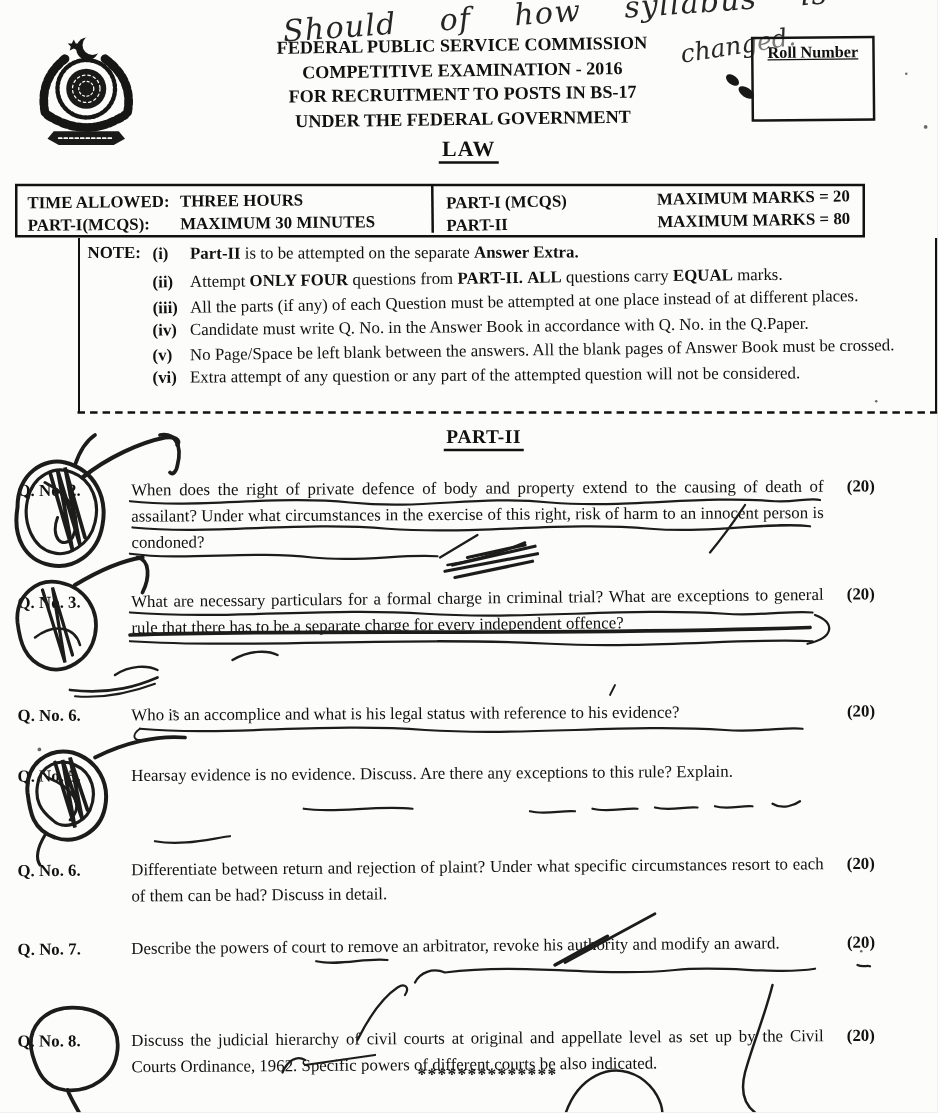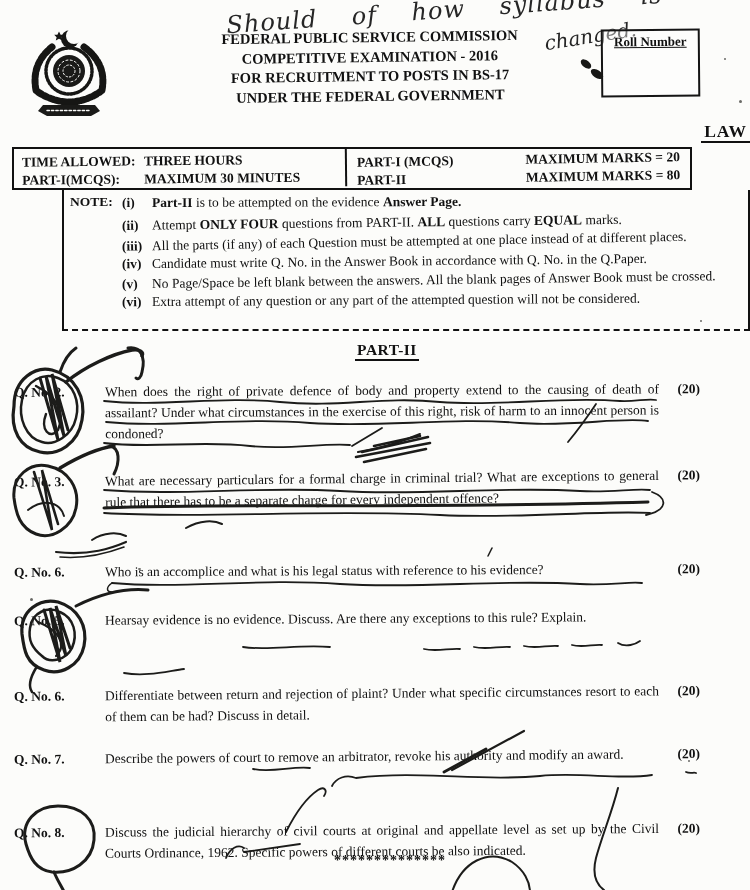--- a/index.html
+++ b/index.html
@@ -12,21 +12,21 @@
   
   .logo{position:absolute;left:23px;top:26px;}
   
   .title-block{position:absolute;left:170px;top:28px;width:400px;text-align:center;
         font-weight:bold;font-size:14.5px;line-height:19.5px;transform:rotate(-0.8deg);}
   
   .roll-box{position:absolute;left:601px;top:29px;width:95px;height:64px;border:2.5px solid #151515;
         text-align:center;transform:rotate(-0.5deg);background:rgba(255,255,255,0.4);}
   .roll-label{display:inline-block;margin-top:3px;font-weight:bold;font-size:13px;text-decoration:underline;}
   
-  .subject{position:absolute;top:109px;left:0;right:0;text-align:right;margin-top:12px;}
+  .subject{position:absolute;top:109px;left:0;right:0;text-align:center;}
   .subject span{font-weight:bold;font-size:17.5px;letter-spacing:1px;border-bottom:2.5px solid #111;padding:0 3px 0 3px;}
   
   .info-table{position:absolute;left:12px;top:147px;width:680px;height:43px;border:2px solid #111;
         display:flex;box-sizing:border-box;font-weight:bold;font-size:13.5px;}
   .it-left{width:333px;border-right:2px solid #111;padding:3px 0 0 8px;line-height:18px;transform:rotate(-0.6deg);box-sizing:border-box;}
   .it-left .lbl{display:inline-block;width:122px;}
   .it-right{flex:1;padding:2px 10px 0 10px;line-height:18px;transform:rotate(-1deg);}
   .it-row{display:flex;justify-content:space-between;}
   
   .note-box{position:absolute;left:28px;top:190px;width:688px;height:141px;border:2px solid #111;border-top:none;
@@ -122,22 +122,22 @@
       <div class="it-row">
           <span>PART-II</span>
           <span>MAXIMUM MARKS = 80</span>
         </div>
     </div>
   </div>
 
   <div class="note-box">
     <span class="note-label">NOTE:</span>
     <div class="note-items">
-      <div class="note-item"><span class="num">(i)</span><span><span style="font-weight: bold;">Part-II</span><span> is to be attempted on the evidence </span><span style="font-weight: bold;">Answer Page.</span></span></div>
-      <div class="note-item"><span class="num">(ii)</span><span><span>Attempt </span><span style="font-weight: bold;">ONLY FOUR</span><span> questions from </span><span style="font-weight: normal;">PART-II.</span><span> </span><span style="font-weight: bold;">ALL</span><span> questions carry </span><span style="font-weight: bold; text-align: center;">EQUAL</span><span> marks.</span></span></div>
+      <div class="note-item"><span class="num">(i)</span><span><span style="font-weight: bold;">Part-II</span><span> is to be attempted on the separate </span><span style="font-weight: bold;">Answer Extra.</span></span></div>
+      <div class="note-item"><span class="num">(ii)</span><span><span>Attempt </span><span style="font-weight: bold;">ONLY FOUR</span><span> questions from </span><span style="font-weight: bold;">PART-II.</span><span> </span><span style="font-weight: bold;">ALL</span><span> questions carry </span><span style="font-weight: bold; text-align: center;">EQUAL</span><span> marks.</span></span></div>
       <div class="note-item"><span class="num">(iii)</span><span><span>All the parts (if any) of each Question must be attempted at one place instead of at different places.</span></span></div>
       <div class="note-item"><span class="num">(iv)</span><span><span>Candidate must write Q. No. in the Answer Book in accordance with Q. No. in the Q.Paper.</span></span></div>
       <div class="note-item"><span class="num">(v)</span><span><span>No Page/Space be left blank between the answers. All the blank pages of Answer Book must be crossed.</span></span></div>
       <div class="note-item"><span class="num">(vi)</span><span><span>Extra attempt of any question or any part of the attempted question will not be considered.</span></span></div>
     </div>
   </div>
 
   <div class="part2-heading">
     <span>PART-II</span>
   </div>

